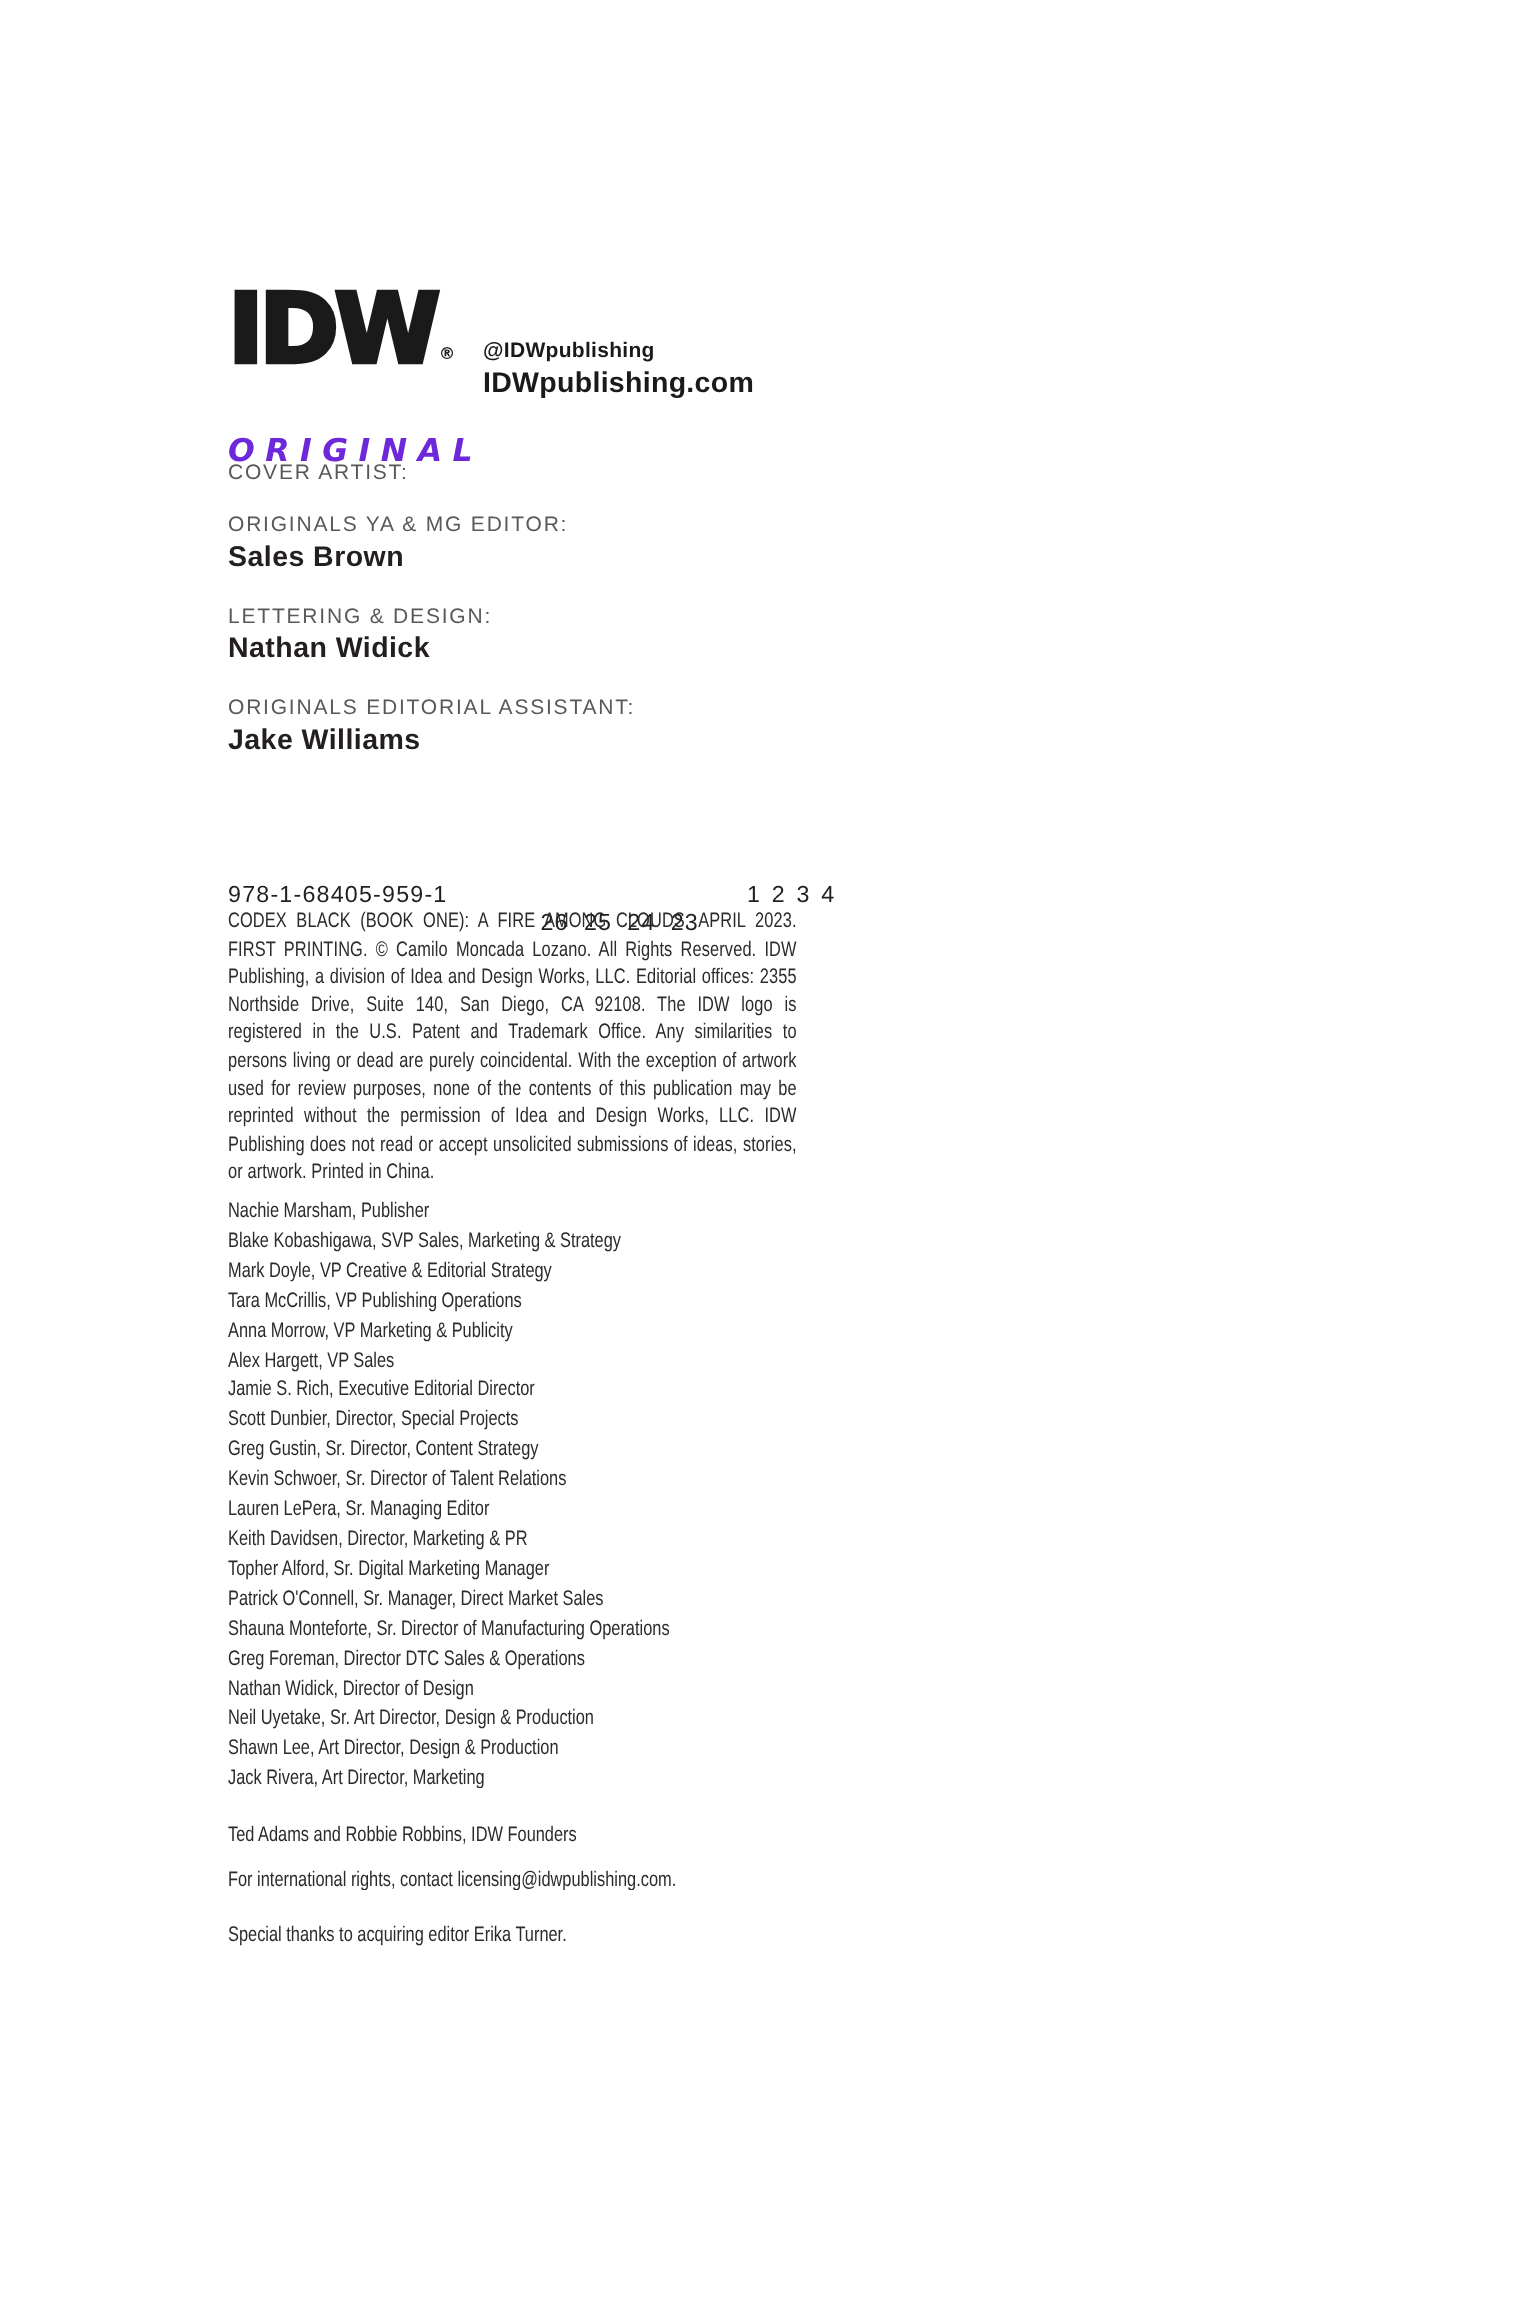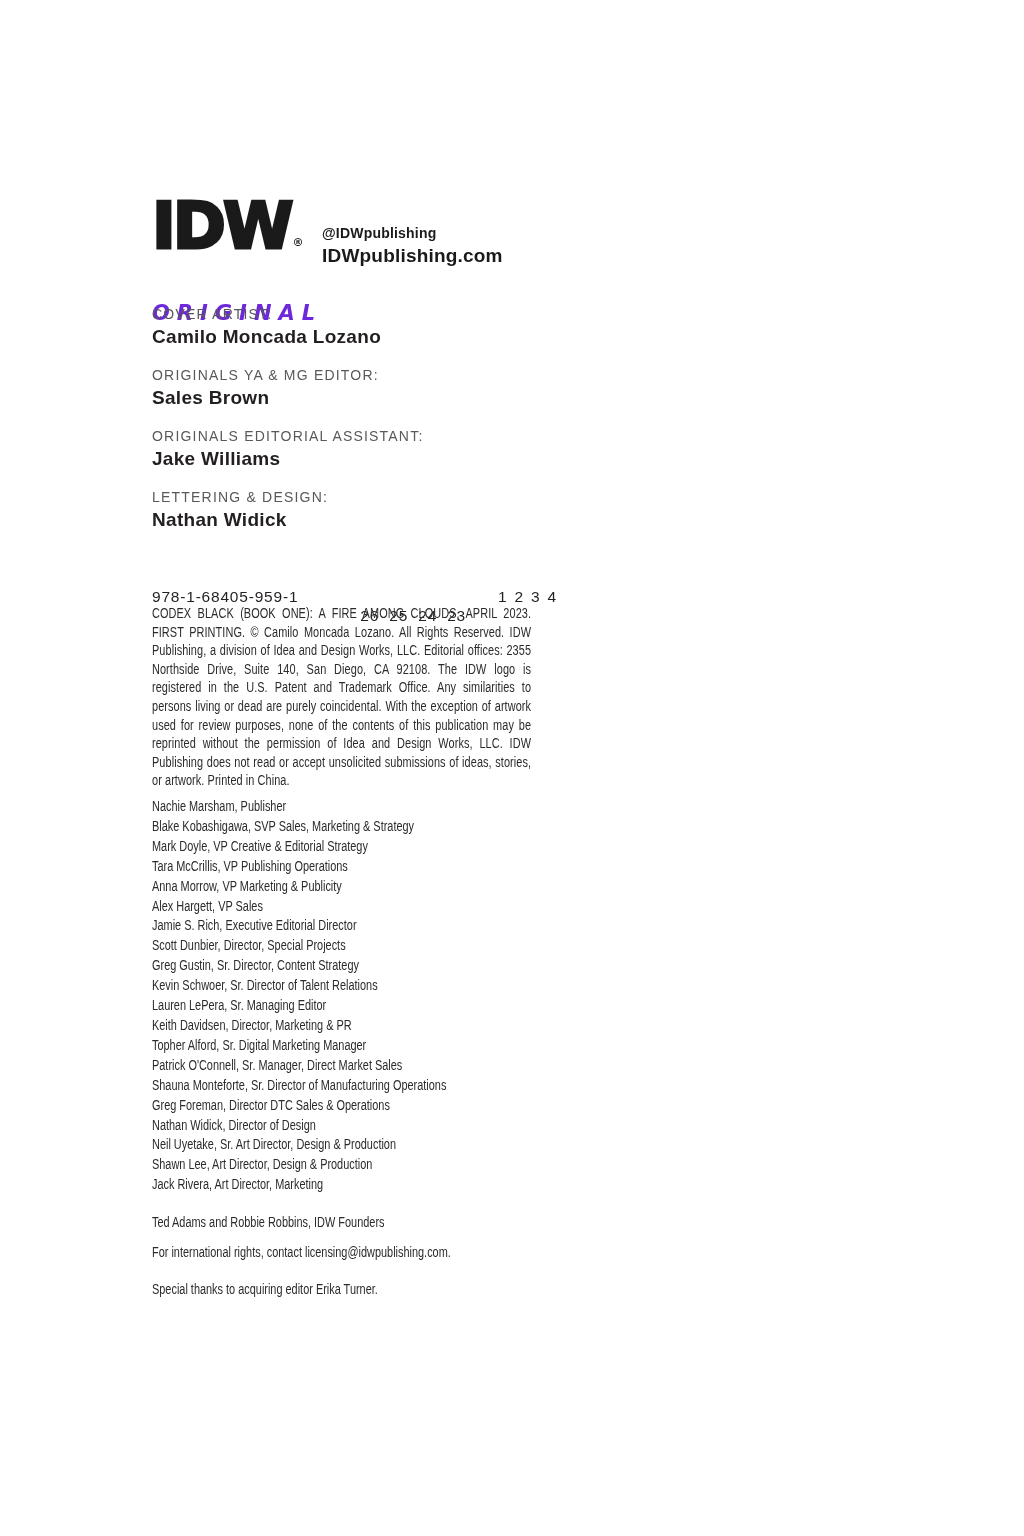--- a/index.html
+++ b/index.html
@@ -11,21 +11,21 @@
     color: #231f20;
     overflow: hidden;
   }
 
   
   .logo-block { position: absolute; left: 152px; top: 186px; }
   .idw-wordmark {
     font-family: "DejaVu Sans", sans-serif;
     font-weight: bold;
     font-size: 64px;
-    line-height: 80px;
+    line-height: 68px;
     letter-spacing: -3px;
     color: #1a1a1a;
     -webkit-text-stroke: 3px #1a1a1a;
     white-space: nowrap;
   }
   .idw-reg {
     font-size: 11px;
     -webkit-text-stroke: 0;
     font-weight: bold;
     vertical-align: baseline;
@@ -120,36 +120,35 @@
 </div>
 <div class="logo-social">
   <div class="handle">@IDWpublishing</div>
   <div class="site">IDWpublishing.com</div>
 </div>
 
 <div class="credits">
 
     <div class="credit-block">
       <div class="credit-label">COVER ARTIST:</div>
-      <div class="credit-name">Camilo Moncada Lozano</div>
     </div>
 
     <div class="credit-block">
       <div class="credit-label">ORIGINALS YA &amp; MG EDITOR:</div>
       <div class="credit-name">Sales Brown</div>
     </div>
 
     <div class="credit-block">
+      <div class="credit-label">LETTERING &amp; DESIGN:</div>
+      <div class="credit-name">Nathan Widick</div>
+    </div>
+
+    <div class="credit-block">
       <div class="credit-label">ORIGINALS EDITORIAL ASSISTANT:</div>
       <div class="credit-name">Jake Williams</div>
-    </div>
-
-    <div class="credit-block">
-      <div class="credit-label">LETTERING &amp; DESIGN:</div>
-      <div class="credit-name">Nathan Widick</div>
     </div>
   </div>
 
 <div class="printing-line">
   <span class="isbn">978-1-68405-959-1</span>
   <span class="years">26 25 24 23</span>
   <span class="nums">1 2 3 4</span>
 </div>
 
 <div class="indicia condensed">CODEX BLACK (BOOK ONE): A FIRE AMONG CLOUDS. APRIL 2023. FIRST PRINTING. © Camilo Moncada Lozano. All Rights Reserved. IDW Publishing, a division of Idea and Design Works, LLC. Editorial offices: 2355 Northside Drive, Suite 140, San Diego, CA 92108. The IDW logo is registered in the U.S. Patent and Trademark Office. Any similarities to persons living or dead are purely coincidental. With the exception of artwork used for review purposes, none of the contents of this publication may be reprinted without the permission of Idea and Design Works, LLC. IDW Publishing does not read or accept unsolicited submissions of ideas, stories, or artwork. Printed in China.</div>

